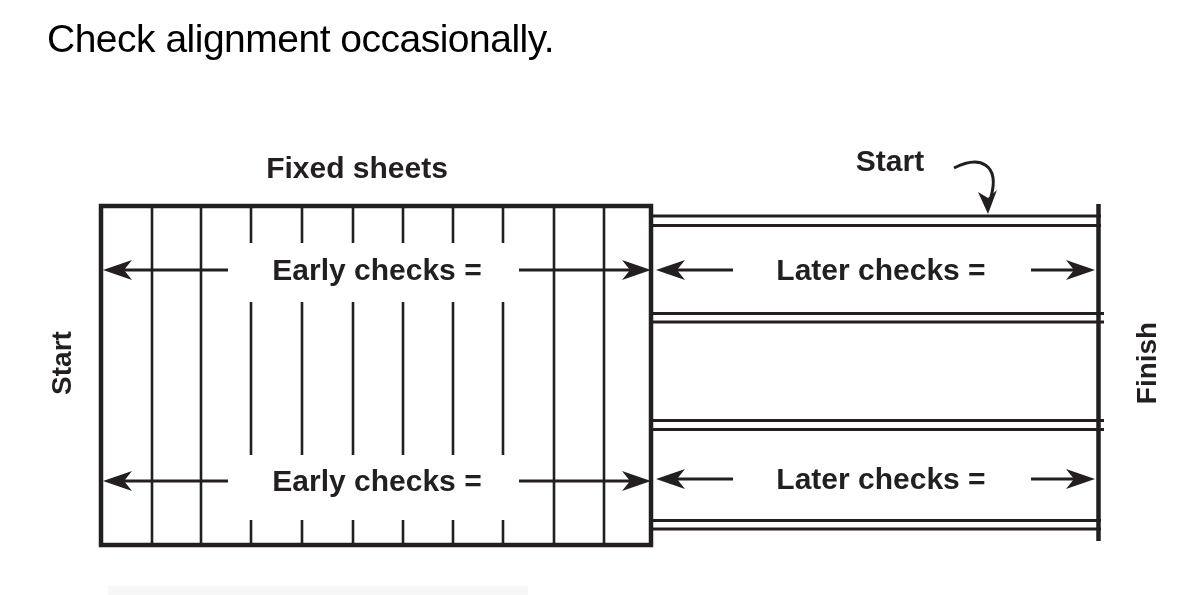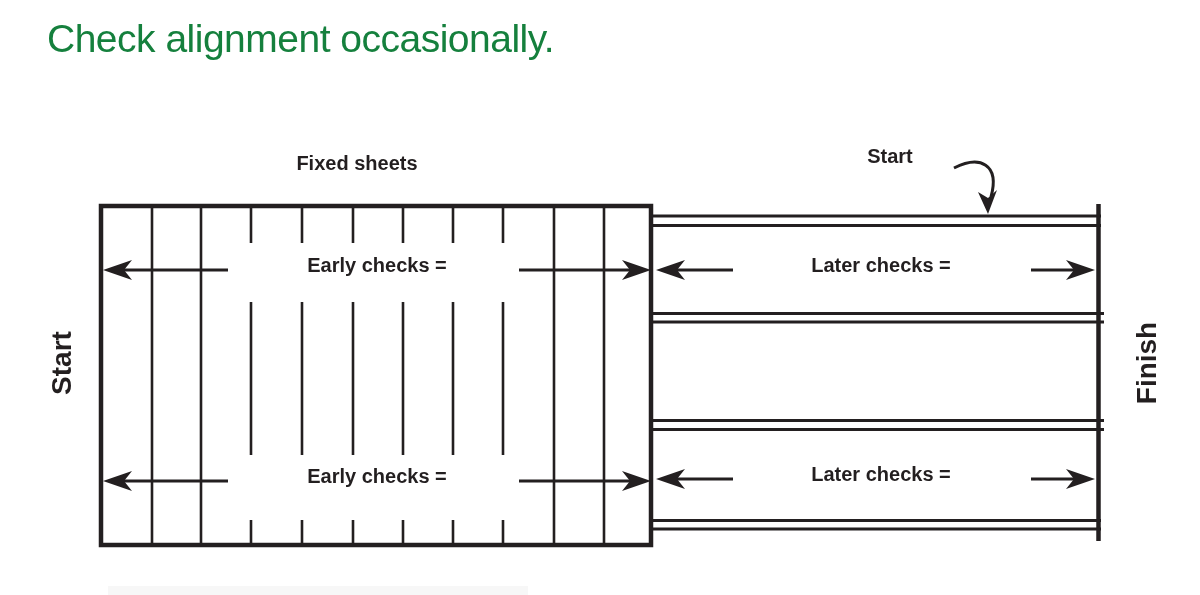--- a/index.html
+++ b/index.html
@@ -9,27 +9,27 @@
     background:#ffffff;
     font-family:"Liberation Sans",sans-serif;
     overflow:hidden;
   }
   #title{
     position:absolute;
     left:47px;top:17px;
     font-size:39px;
     font-weight:300;
     letter-spacing:-0.5px;
-    color:#15803d;
+    color:#000000;
   }
   .lbl{
     position:absolute;
     color:#231f20;
     font-weight:600;
-    font-size:20px;
+    font-size:30px;
     text-align:center;
     white-space:nowrap;
     line-height:1;
   }
   .lbl-fixed-sheets{left:227px;top:153px;width:260px;}
   .lbl-purlin{left:810px;top:146px;width:160px;}
   .lbl-early-1{left:247px;top:255px;width:260px;}
   .lbl-early-2{left:247px;top:466px;width:260px;}
   .lbl-later-1{left:751px;top:255px;width:260px;}
   .lbl-later-2{left:751px;top:464px;width:260px;}

